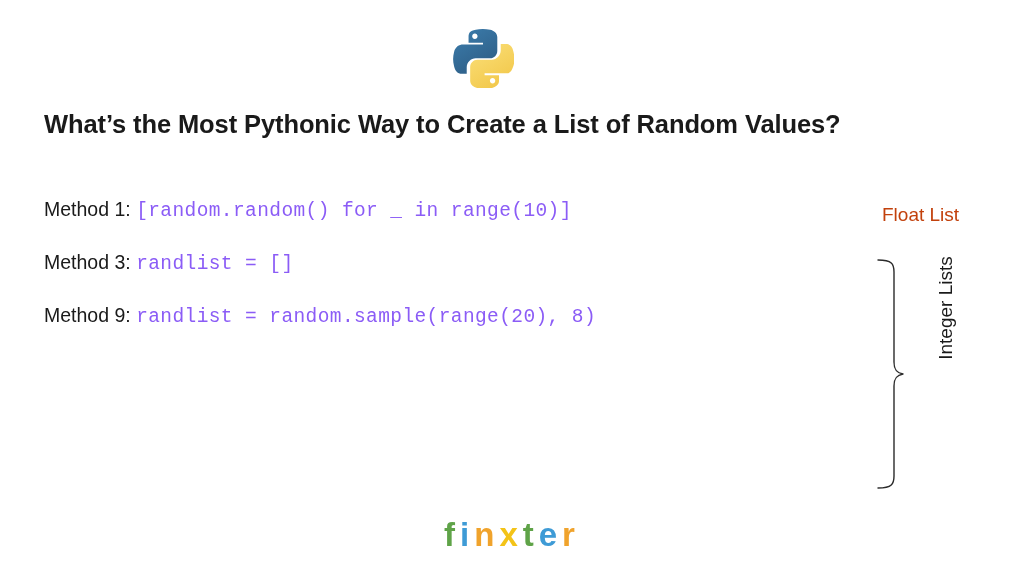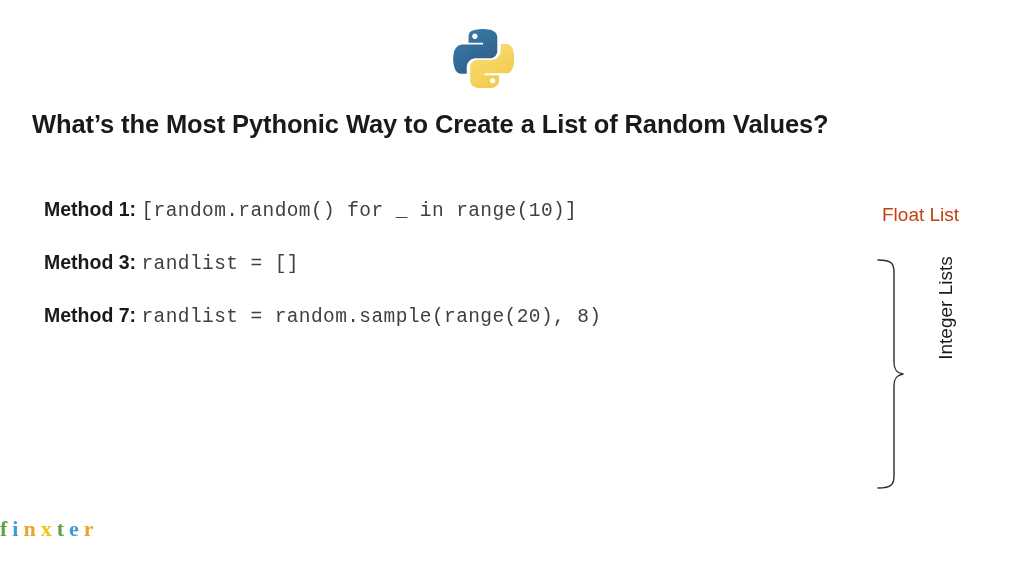--- a/index.html
+++ b/index.html
@@ -21,21 +21,21 @@
     position: absolute;
     left: 452px;
     top: 26px;
     width: 62px;
     height: 62px;
   }
 
   
   #page-title {
     position: absolute;
-    left: 32px;
+    left: 44px;
     top: 110px;
     width: 940px;
     font-size: 25.5px;
     font-weight: bold;
     letter-spacing: -0.1px;
     color: #1a1a1a;
     white-space: nowrap;
   }
 
   
@@ -50,28 +50,28 @@
   }
   .method-block:last-child { margin-bottom: 0; }
 
   .method-line {
     white-space: pre;
     line-height: 1.40;
     height: 31px;
   }
   .method-label {
     font-family: "Liberation Sans", sans-serif;
-    font-weight: bold;
+    font-weight: normal;
     font-size: 19.5px;
     color: #1a1a1a;
   }
   .method-code {
     font-family: "Liberation Mono", "DejaVu Sans Mono", monospace;
     font-size: 19.5px;
-    color: #404040;
+    color: #8b5cf6;
     letter-spacing: 0.4px;
   }
   .code-indent-1 { padding-left: 140px; }
   .code-indent-2 { padding-left: 200px; }
 
   #m3-line1 { height: 31px; }
   #m3-line2 { height: 31px; }
   #m3-line3 { height: 31px; }
 
   
@@ -105,23 +105,23 @@
     transform-origin: 50% 50%;
     margin-left: -46px;
   }
 
   
   #finxter-logo {
     position: absolute;
     left: 0;
     right: 0;
     top: 516px;
-    text-align: left;
-    font-family: Liberation Serif, serif;
-    font-size: 22px;
+    text-align: center;
+    font-family: Liberation Sans, sans-serif;
+    font-size: 33px;
     font-weight: bold;
     letter-spacing: 5px;
   }
   #finxter-logo span { display: inline-block; }
 </style>
 </head>
 <body>
 
 <div id="python-logo">
   <svg viewBox="0 0 64 64" width="62" height="62" aria-hidden="true">
@@ -147,21 +147,21 @@
   <div class="method-block">
     <div class="method-line"><span class="method-label">Method 1</span><span class="method-label">: </span><span class="method-code">[random.random() for _ in range(10)]</span></div>
   </div>
 
 
   <div class="method-block">
     <div class="method-line" id="m3-line1"><span class="method-label">Method 3</span><span class="method-label">: </span><span class="method-code">randlist = []</span></div>
   </div>
 
   <div class="method-block">
-    <div class="method-line"><span class="method-label">Method 7</span><span class="method-label">: </span><span class="method-code">randlist = random.sample(range(20), 8)</span></div>
+    <div class="method-line"><span class="method-label">Method 9</span><span class="method-label">: </span><span class="method-code">randlist = random.sample(range(20), 8)</span></div>
   </div>
 
 </div>
 
 <div id="float-list-label">Float List</div>
 
 <div id="integer-brace">
   <svg viewBox="0 0 34 232" width="34" height="232" aria-hidden="true" preserveAspectRatio="none">
     <path d="M6 2 C20 2 22 6 22 14 L22 104 C22 112 25 115 31 116 C25 117 22 120 22 128 L22 218 C22 226 20 230 6 230" fill="none" stroke="#2b2b2b" stroke-width="1.4" stroke-linecap="round" stroke-linejoin="round"></path>
   </svg>

